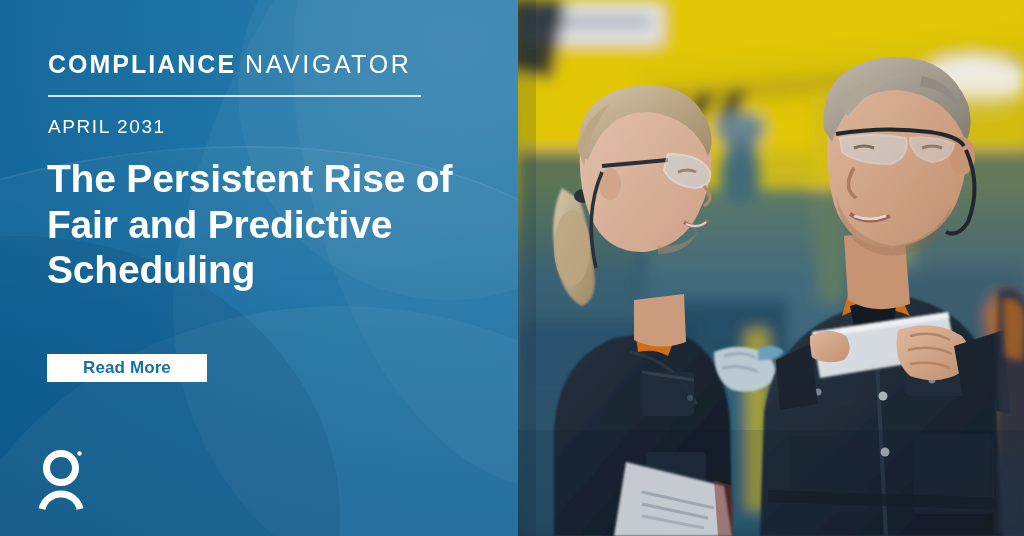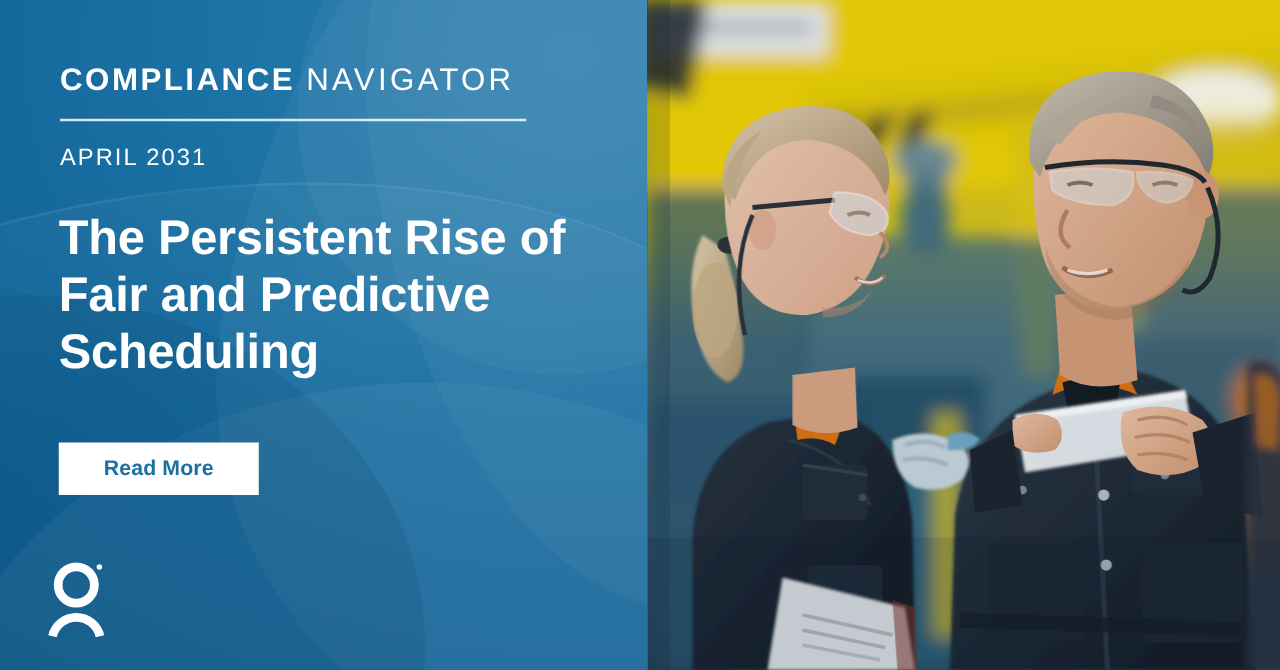--- a/index.html
+++ b/index.html
@@ -153,38 +153,38 @@
     font-size: 19px;
     font-weight: 300;
     letter-spacing: 1.6px;
     line-height: 1;
     white-space: nowrap;
   }
 
   
   .headline {
     position: absolute;
-    top: 168px;
+    top: 156px;
     left: 47px;
     width: 440px;
     color: #ffffff;
     font-size: 39px;
     font-weight: 700;
     line-height: 1.17;
     letter-spacing: -0.2px;
     margin: 0;
   }
 
   
   .cta {
     position: absolute;
     top: 354px;
     left: 47px;
     width: 160px;
-    height: 42px;
+    height: 28px;
     background: #ffffff;
     border: none;
     border-radius: 0;
     color: #1A6FA3;
     font-family: "Liberation Sans", sans-serif;
     font-size: 17px;
     font-weight: 700;
     letter-spacing: 0.1px;
     cursor: pointer;
     display: flex;

